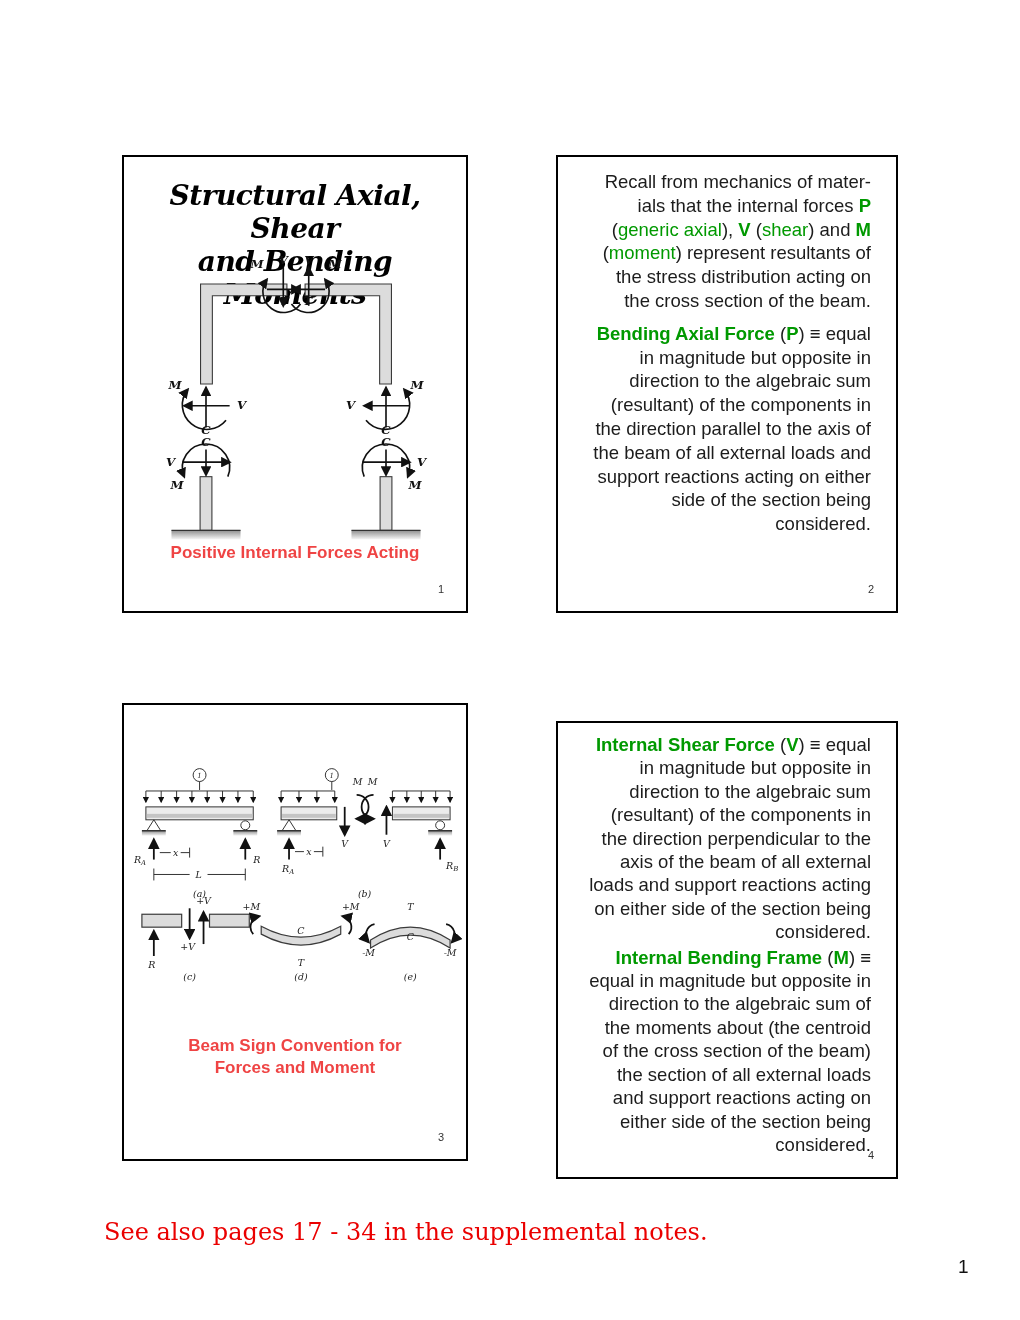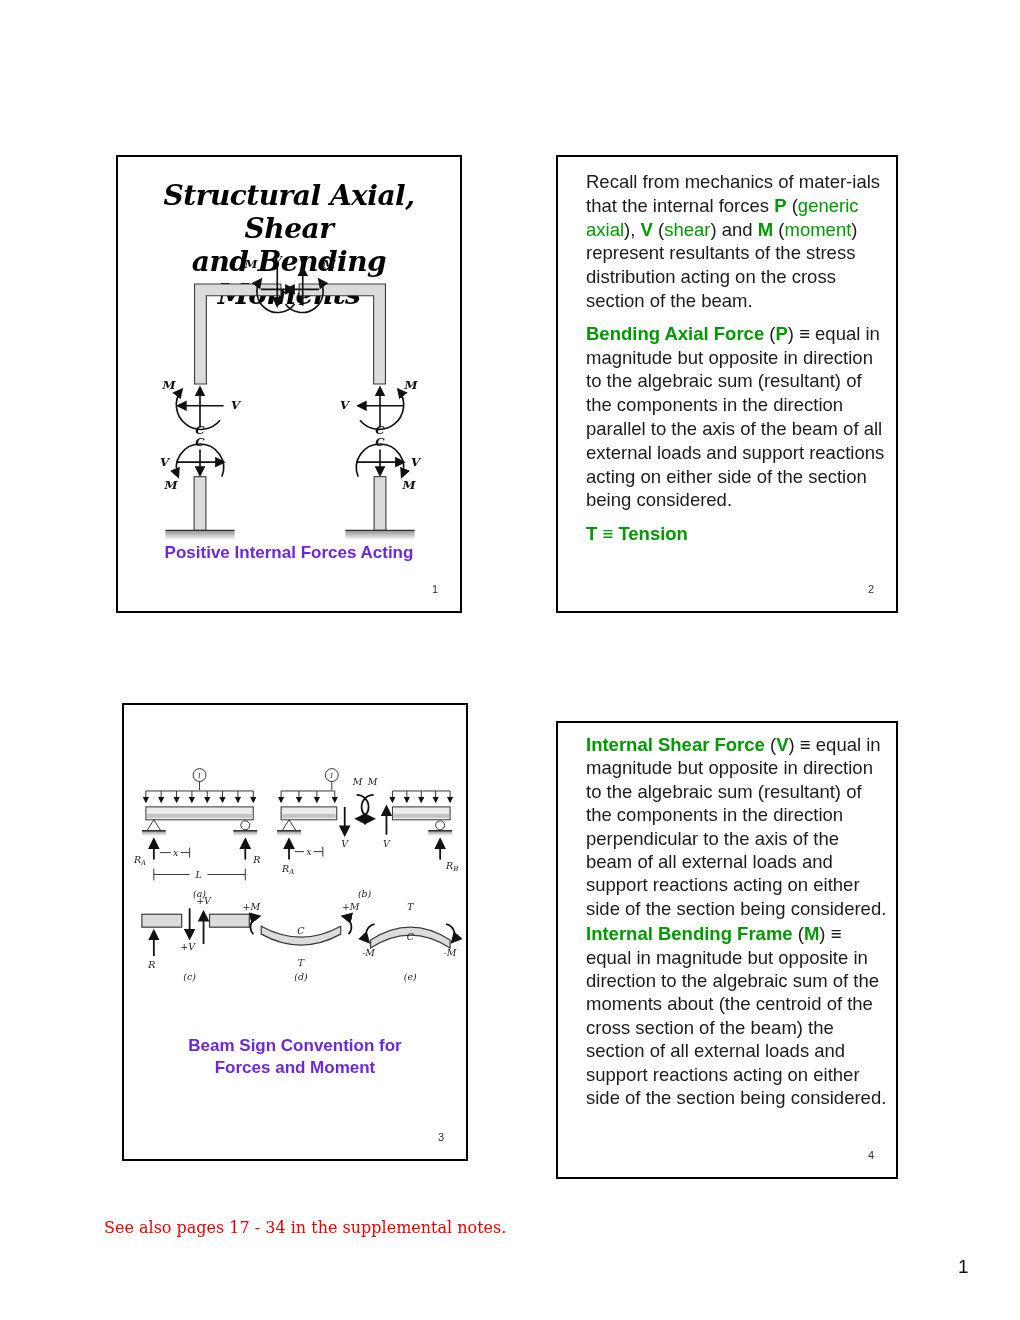--- a/index.html
+++ b/index.html
@@ -7,52 +7,52 @@
   .page{position:absolute;inset:0;background:#ffffff;}
   .slide{position:absolute;width:346px;height:458px;background:#fff;border:2px solid #000;box-sizing:border-box;overflow:hidden;}
   .slide.right{width:342px;}
   .s-num{position:absolute;right:22px;bottom:16px;font-size:11px;color:#333;}
   
   .deco-title{position:absolute;top:22px;left:0;right:0;text-align:center;
     font-family:"DejaVu Serif",serif;font-weight:700;font-style:italic;
     font-size:28px;line-height:1.18;letter-spacing:-0.5px;color:#000;}
   
   .slide-caption{position:absolute;left:0;right:0;text-align:center;font-weight:700;
-    font-size:17px;line-height:1.32;color:#6d28d9;}
-  
-  .body-text{position:absolute;inset:0;padding:13px 8px 0 28px;font-size:18.5px;
-    line-height:23.8px;color:#1c1c1c;}
+    font-size:17px;line-height:1.32;color:#ef4444;}
+  
+  .body-text{position:absolute;inset:0;padding:13px 25px 0 28px;font-size:18.5px;
+    line-height:23.8px;color:#1c1c1c;text-align:right;}
   .body-text.tight{line-height:23.4px;padding-top:10px;}
   .body-text p{margin:0 0 9px 0;}
   .body-text.tight p{margin:0 0 2px 0;}
   .gb{color:#009900;font-weight:700;}
   .g{color:#009900;}
   .tc-line{color:#009900;font-weight:700;font-size:18.5px;line-height:25px;}
   
   .footer-note{position:absolute;left:104px;top:1218px;font-family:"DejaVu Serif",serif;
-    font-size:16px;color:#ea0000;}
+    font-size:24px;color:#ea0000;}
   .page-number{position:absolute;left:958px;top:1256px;font-size:19px;color:#111;}
   
   .member{fill:#dcdcdc;stroke:#3a3a3a;stroke-width:1.2;}
   .beamfill{fill:#ececec;stroke:#333;stroke-width:1;}
   .beamband{fill:#c4c4c4;stroke:none;}
   .ar{stroke:#111;stroke-width:1.8;fill:none;}
   .arc{stroke:#111;stroke-width:1.8;fill:none;}
   .thin{stroke:#333;stroke-width:1;fill:none;}
   .ground-line{stroke:#333;stroke-width:1.5;}
   .dlab{font:italic 700 13px "DejaVu Serif",serif;fill:#111;}
   .flab{font:italic 9.5px "DejaVu Serif",serif;fill:#222;}
   .flab-s{font:italic 7px "DejaVu Serif",serif;fill:#222;}
 </style>
 </head>
 <body>
 
 <div class="page">
 
-  <div class="slide" style="left:116px;top:155px;">
+  <div class="slide" style="left:122px;top:155px;">
     <div class="deco-title">
       <div>Structural Axial, Shear</div>
       <div>and Bending Moments</div>
     </div>
 
     <svg style="position:absolute;left:22px;top:96px;" width="300" height="291" viewBox="0 0 330 320">
       <defs>
         <marker id="ah" viewBox="0 0 10 10" refX="8" refY="5" markerWidth="6.5" markerHeight="6.5" orient="auto">
           <path d="M0,0 L10,5 L0,10 Z" fill="#111"></path>
         </marker>
@@ -118,21 +118,20 @@
     <div class="slide-caption" style="top:385px;">
       <div>Positive Internal Forces Acting</div>
     </div>
     <div class="s-num">1</div>
   </div>
 
   <div class="slide right" style="left:556px;top:155px;">
     <div class="body-text">
       <p><span>Recall from mechanics of mater-ials that the internal forces </span><span class="gb">P</span><span> (</span><span class="g">generic axial</span><span>), </span><span class="gb">V</span><span> (</span><span class="g">shear</span><span>) and </span><span class="gb">M</span><span> (</span><span class="g">moment</span><span>) represent resultants of the stress distribution acting on the cross section of the beam.</span></p>
       <p><span class="gb">Bending Axial Force</span><span> (</span><span class="gb">P</span><span>) ≡ equal in magnitude but opposite in direction to the algebraic sum (resultant) of the components in the direction parallel to the axis of the beam of all external loads and support reactions acting on either side of the section being considered.</span></p>
-      <div class="tc-line">T ≡ Tension</div>
     </div>
     <div class="s-num">2</div>
   </div>
 
   <div class="slide" style="left:122px;top:703px;">
     <svg style="position:absolute;left:2px;top:52px;" width="338" height="229" viewBox="0 0 340 230">
 
       <circle class="thin" cx="74" cy="18" r="6.5"></circle>
       <text class="flab-s" x="74" y="20.5" text-anchor="middle">1</text>
       <line class="thin" x1="74" y1="24.5" x2="74" y2="33"></line>

